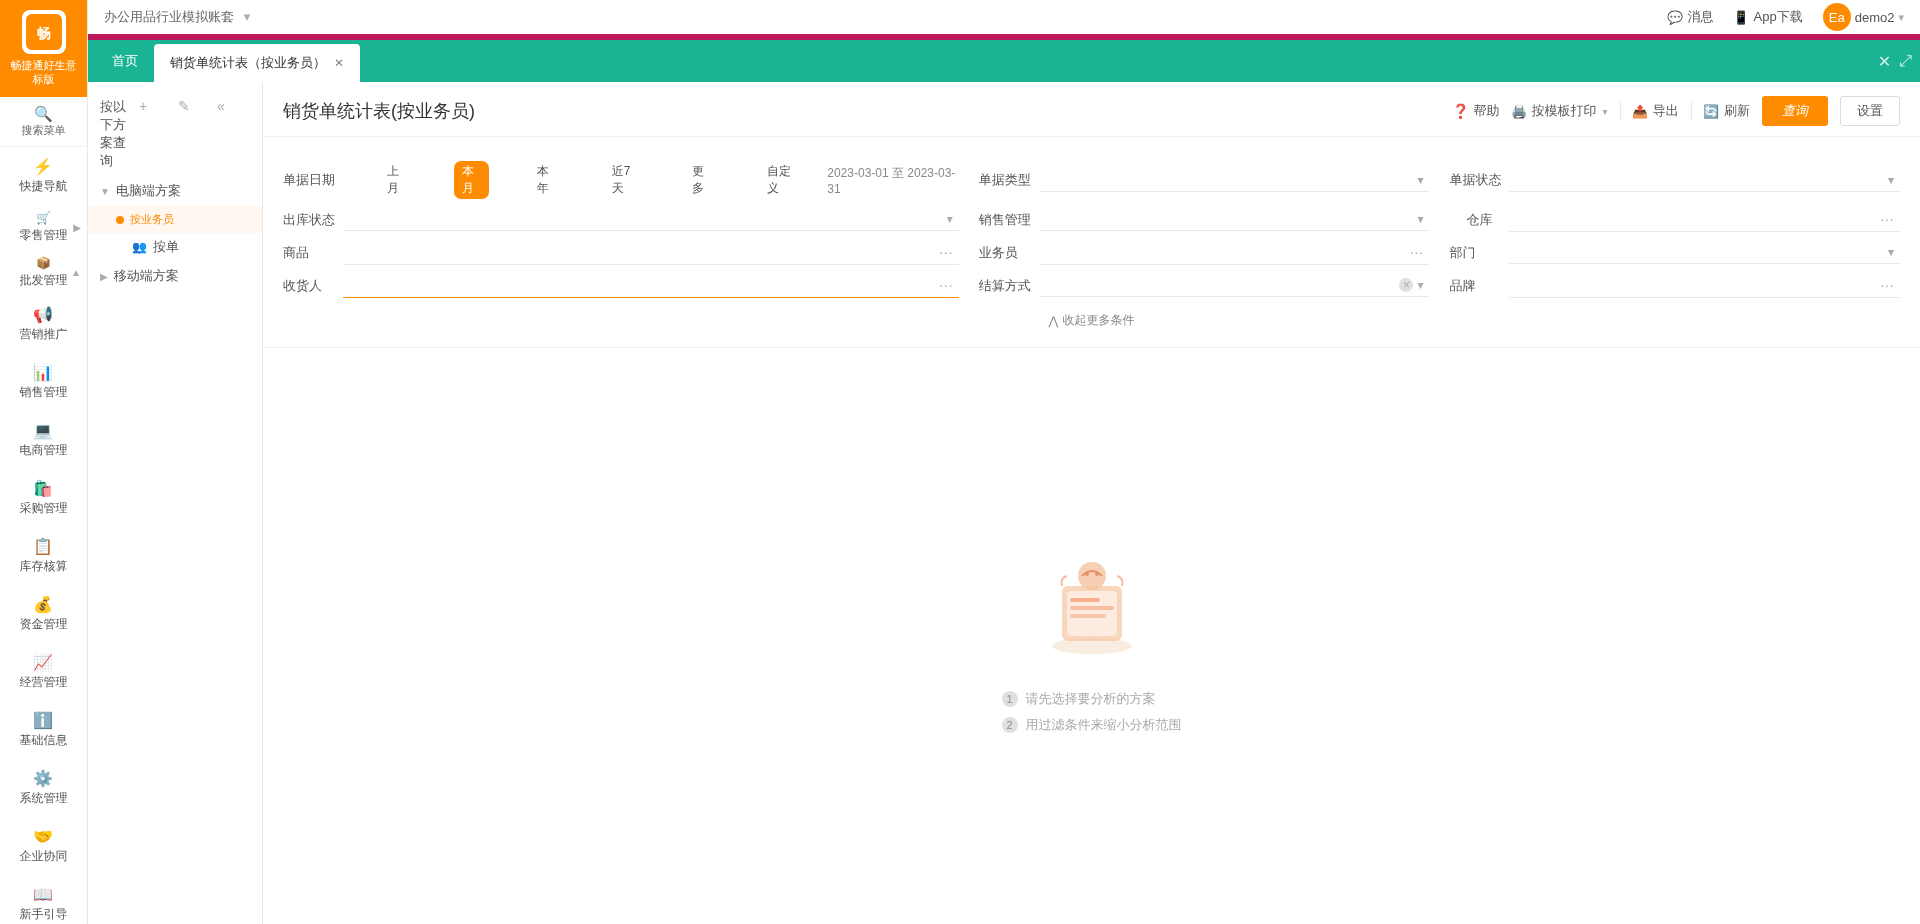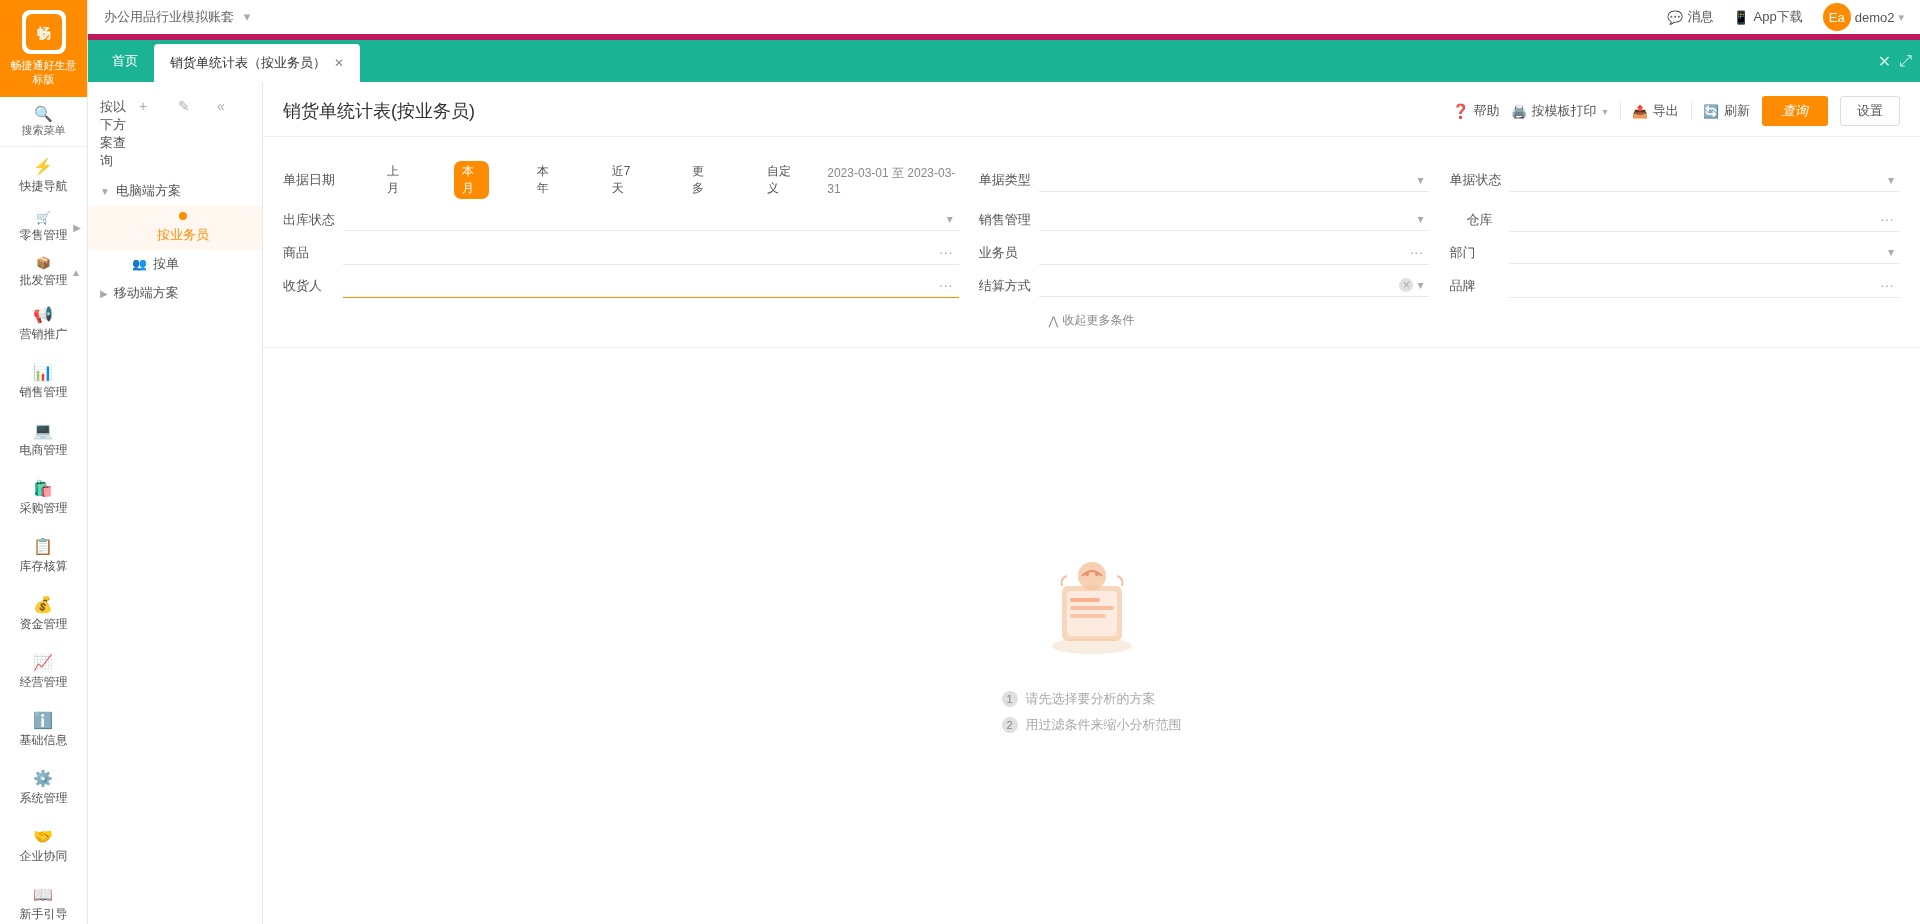--- a/index.html
+++ b/index.html
@@ -40,21 +40,21 @@
     .page-content { flex: 1; display: flex; overflow: hidden; background: #fff; }
 
     
     .left-panel { width: 175px; background: #fff; border-right: 1px solid #e8e8e8; padding: 10px 0; display: flex; flex-direction: column; overflow-y: auto; }
     .left-panel-header { padding: 6px 12px; font-size: 13px; color: #555; display: flex; gap: 6px; }
     .left-panel-header span { flex: 1; }
     .left-panel-header .icon-btn { cursor: pointer; color: #aaa; font-size: 14px; }
     .scheme-group { }
     .scheme-group-header { padding: 6px 12px; display: flex; align-items: center; gap: 6px; color: #555; cursor: pointer; font-size: 13px; }
     .scheme-group-header .arrow { font-size: 10px; color: #aaa; }
-    .scheme-item { padding: 6px 12px 6px 28px; display: flex; align-items: center; gap: 6px; cursor: pointer; font-size: 13px; color: #555; flex-direction: column; }
+    .scheme-item { padding: 6px 12px 6px 28px; display: flex; align-items: center; gap: 6px; cursor: pointer; font-size: 11px; color: #555; }
     .scheme-item.active { color: #ff8c00; background: #fff7f0; }
     .scheme-item .dot { width: 8px; height: 8px; border-radius: 50%; background: #ff8c00; border: 2px solid #ff8c00; }
     .sub-scheme-item { padding: 5px 12px 5px 44px; display: flex; align-items: center; gap: 6px; cursor: pointer; font-size: 13px; color: #555; }
     .mobile-scheme-header { padding: 6px 12px; display: flex; align-items: center; gap: 6px; color: #555; cursor: pointer; font-size: 13px; }
     .mobile-scheme-header .arrow { font-size: 10px; color: #aaa; }
 
     
     .right-panel { flex: 1; display: flex; flex-direction: column; overflow: hidden; gap: 12px; }
 
     

